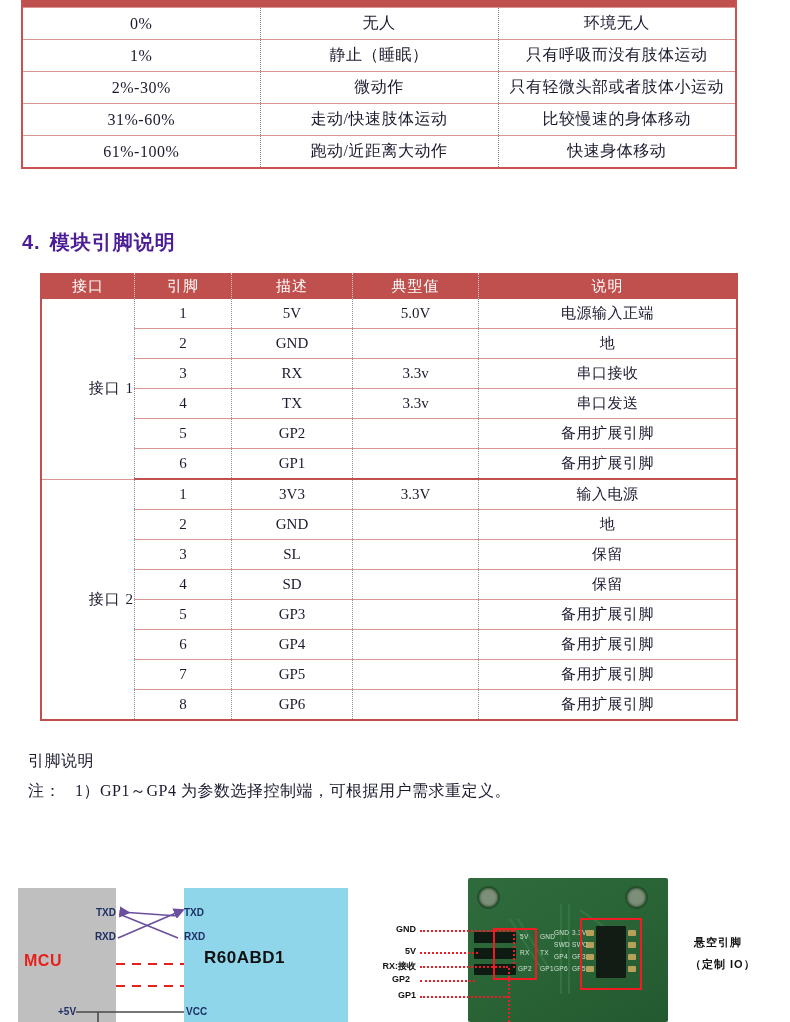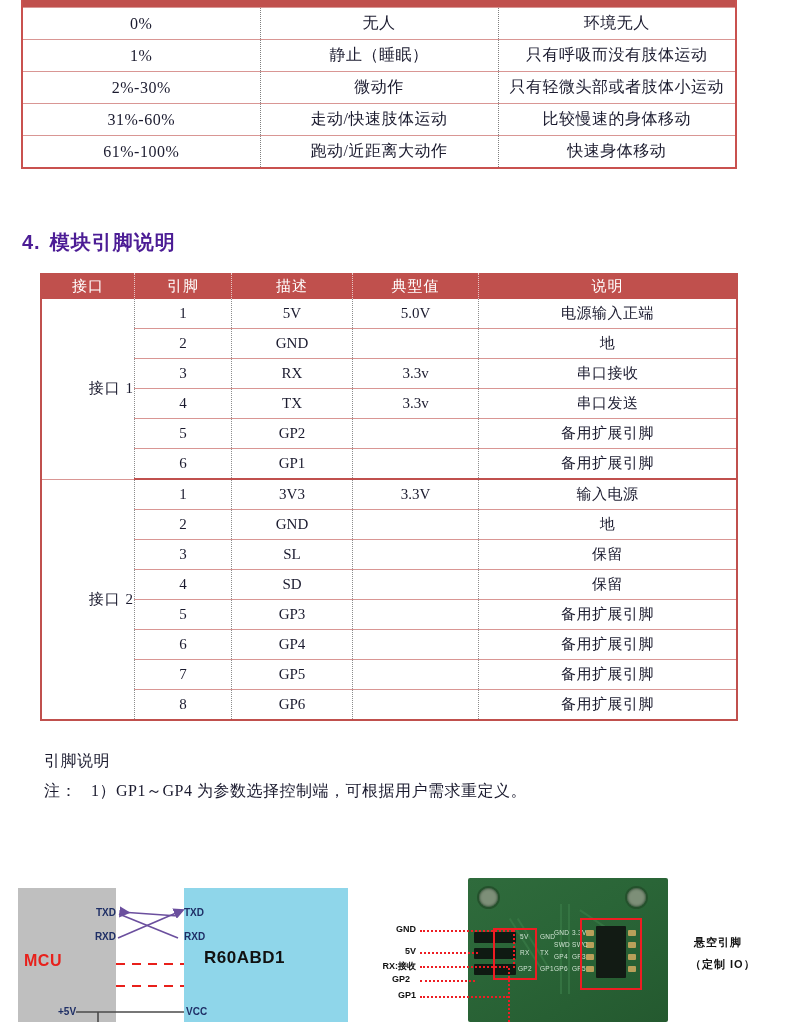--- a/index.html
+++ b/index.html
@@ -128,21 +128,21 @@
   #pin-table th.h-if   { width: 92px; }
   #pin-table th.h-pin  { width: 96px; }
   #pin-table th.h-desc { width: 120px; font-family: Liberation Mono, monospace; }
   #pin-table th.h-typ  { width: 125px; }
   #pin-table th.h-note { width: 257px; margin-top: 8px; }
   #pin-table tr.group-end td { border-bottom: 2px solid #c0504d; }
 
   
   #notes {
     position: absolute;
-    left: 44px;
+    left: 28px;
     top: 746px;
     font-size: 16px;
     line-height: 30px;
     color: #1a1a2e;
     letter-spacing: .5px;
   }
   #notes .n-title { margin-left: 0px; }
   #notes .n-row   { white-space: nowrap; }
   #notes .n-row2  { margin-left: 84px; white-space: nowrap; }
   #notes .n-lbl   { margin-right: 14px; }

